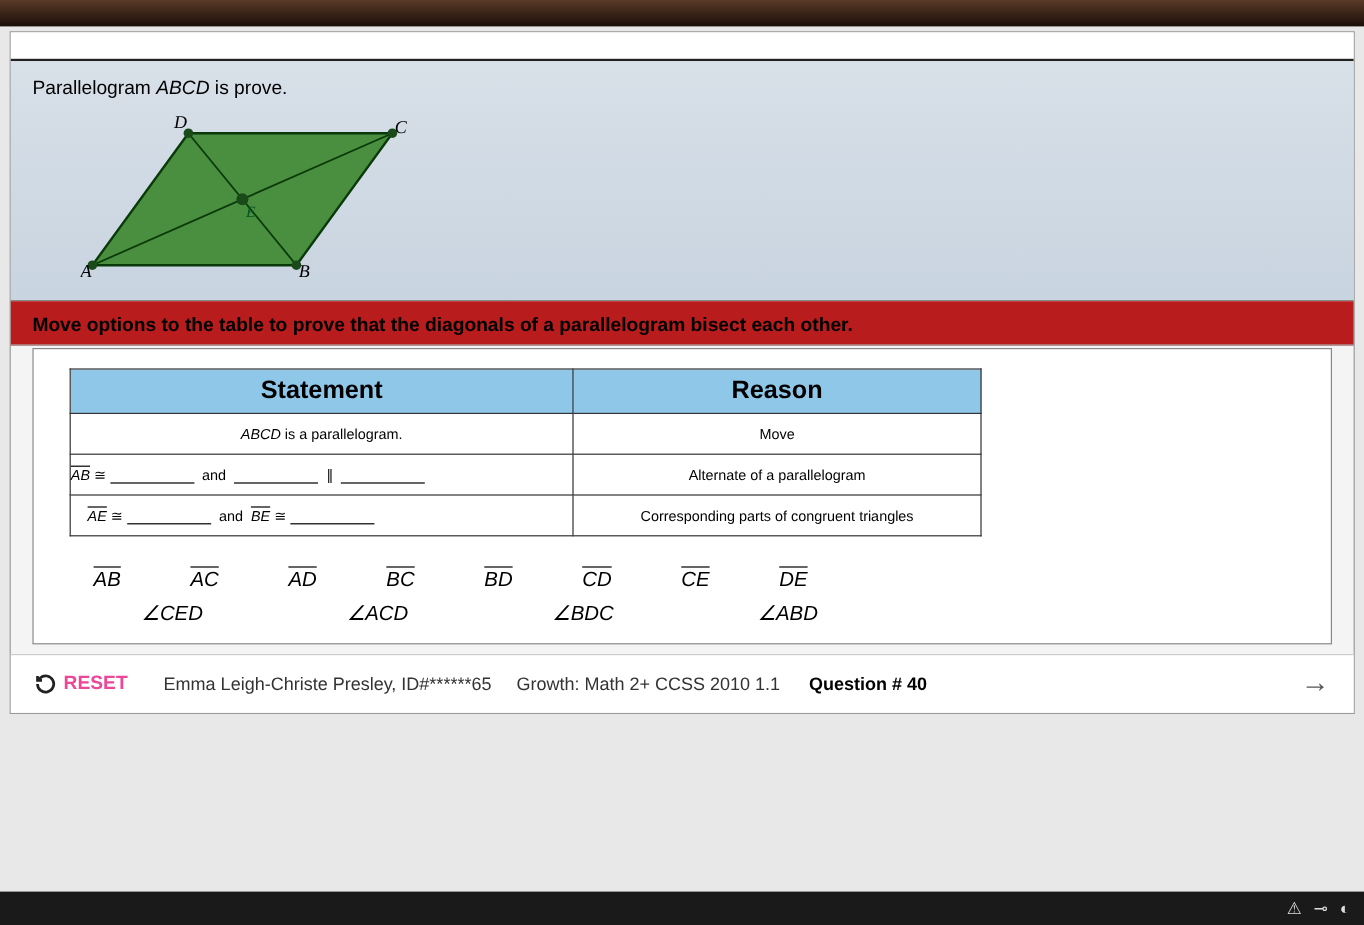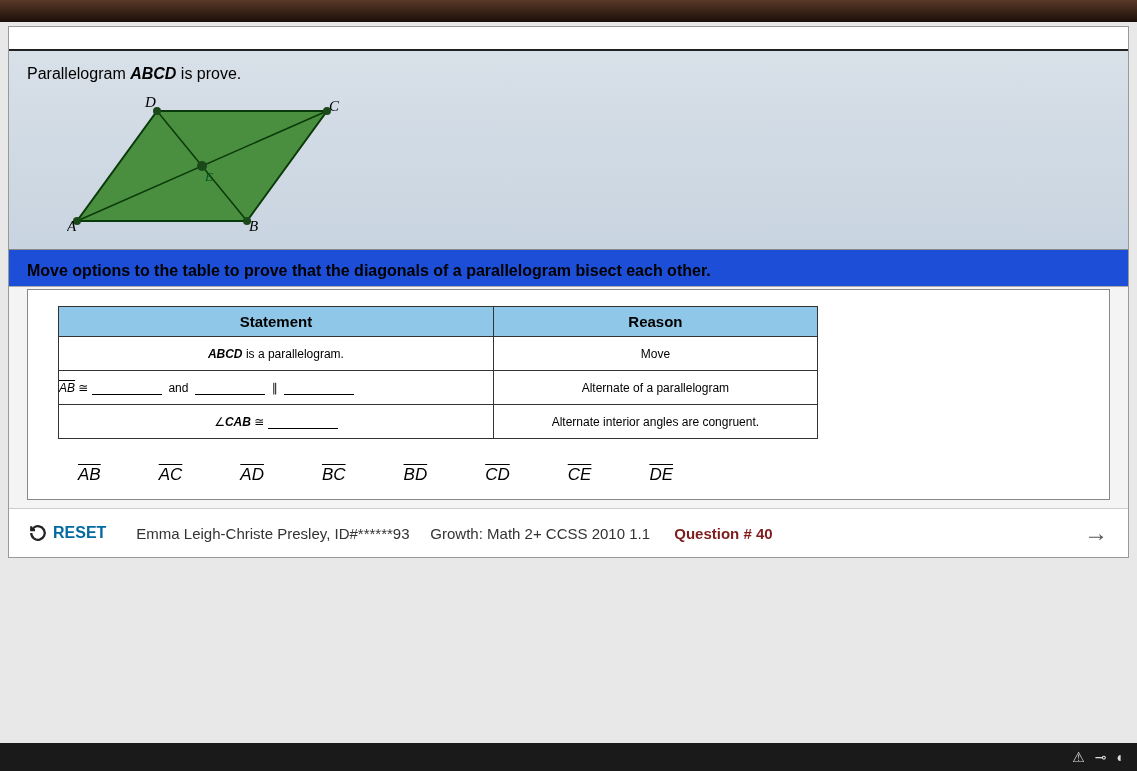--- a/index.html
+++ b/index.html
@@ -32,48 +32,48 @@
   .question-area {
     background: linear-gradient(180deg, #d8e0e8 0%, #c8d4e0 100%);
     padding: 14px 18px 8px 18px;
     border-bottom: 1px solid #888;
   }
   .prompt-text {
     font-size: 16px;
     color: #000;
     margin-bottom: 10px;
   }
-  .italic { font-style: italic; font-weight: bold; }
+  .italic { font-style: italic; }
   .diagram {
     margin-left: 40px;
     margin-bottom: 4px;
   }
   .instruction {
     font-size: 16px;
     font-weight: bold;
     padding: 12px 0 6px 18px;
-    background: #1d4ed8;
+    background: #b91c1c;
     border-bottom: 1px solid #aaa;
   }
   .work-area {
     background: #fff;
     padding: 16px 30px 10px 30px;
     border: 1px solid #888;
     margin: 2px 18px 8px 18px;
   }
   table.proof {
     border-collapse: collapse;
     width: 760px;
     margin-bottom: 22px;
   }
   table.proof th {
     background: #8fc7e8;
     border: 1px solid #333;
     padding: 6px 10px;
-    font-size: 15px;
+    font-size: 21px;
     font-weight: bold;
     text-align: center;
   }
   table.proof td {
     border: 1px solid #333;
     padding: 6px 10px;
     font-size: 12px;
     text-align: center;
     height: 34px;
   }
@@ -106,27 +106,27 @@
     font-size: 15px;
   }
   .reset-btn {
     display: flex;
     align-items: center;
     gap: 6px;
     font-weight: bold;
     font-size: 16px;
     cursor: pointer;
     margin-right: 30px;
-    color: #0369a1;
+    color: #ec4899;
   }
   .reset-icon {
     width: 18px; height: 18px;
   }
   .footer-info { color: #333; flex: 1; }
-  .question-num { font-weight: bold; color: #7f1d1d; margin-left: 20px; }
+  .question-num { font-weight: bold; color: #000000; margin-left: 20px; }
   .next-arrow {
     font-size: 24px;
     color: #555;
     margin-left: 24px;
     cursor: pointer;
   }
   .bottom-os-bar {
     position: absolute;
     bottom: 0;
     right: 0;
@@ -190,50 +190,57 @@
       </tr>
       <tr>
         <td style="text-align:left;padding-left:0;">
           <span class="seg">AB</span> ≅ <span class="blank"></span>
           &nbsp;and&nbsp; <span class="blank"></span>
           &nbsp;∥&nbsp; <span class="blank"></span>
         </td>
         <td>Alternate of a parallelogram</td>
       </tr>
       <tr>
-        <td>
-          ∠<span class="italic">CAB</span> ≅ <span class="blank"></span>
+        <td style="text-align:left;padding-left:14px;">
+          <span class="seg">AE</span> ≅ <span class="blank"></span>
+          &nbsp;and&nbsp; <span class="seg">BE</span> ≅ <span class="blank"></span>
         </td>
-        <td>Alternate interior angles are congruent.</td>
+        <td>Corresponding parts of congruent triangles</td>
       </tr>
     </tbody>
       </table>
 
     <div class="options">
       <div class="opt"><span class="seg">AB</span></div>
       <div class="opt"><span class="seg">AC</span></div>
       <div class="opt"><span class="seg">AD</span></div>
       <div class="opt"><span class="seg">BC</span></div>
       <div class="opt"><span class="seg">BD</span></div>
       <div class="opt"><span class="seg">CD</span></div>
       <div class="opt"><span class="seg">CE</span></div>
       <div class="opt"><span class="seg">DE</span></div>
     </div>
+    <div class="options" style="padding-left:60px; gap:14px 120px;">
+      <div class="opt"><span class="italic">∠CED</span></div>
+      <div class="opt"><span class="italic">∠ACD</span></div>
+      <div class="opt"><span class="italic">∠BDC</span></div>
+      <div class="opt"><span class="italic">∠ABD</span></div>
+    </div>
   </div>
 
   <div class="footer">
     <div class="reset-btn">
       <svg class="reset-icon" viewBox="0 0 24 24" fill="none" stroke="#222" stroke-width="3">
         <path d="M3 12a9 9 0 1 0 3-6.7L3 8"></path>
         <polyline points="3 3 3 8 8 8"></polyline>
       </svg>
       <span>RESET</span>
     </div>
     <div class="footer-info">
-      <span>Emma Leigh-Christe Presley, ID#******93</span>
+      <span>Emma Leigh-Christe Presley, ID#******65</span>
       &nbsp;&nbsp;&nbsp;
       <span>Growth: Math 2+ CCSS 2010 1.1</span>
       <span class="question-num">Question # 40</span>
     </div>
     <div class="next-arrow">→</div>
   </div>
 </div>
 
 <div class="bottom-os-bar">
   <span class="os-icon">⚠</span>

